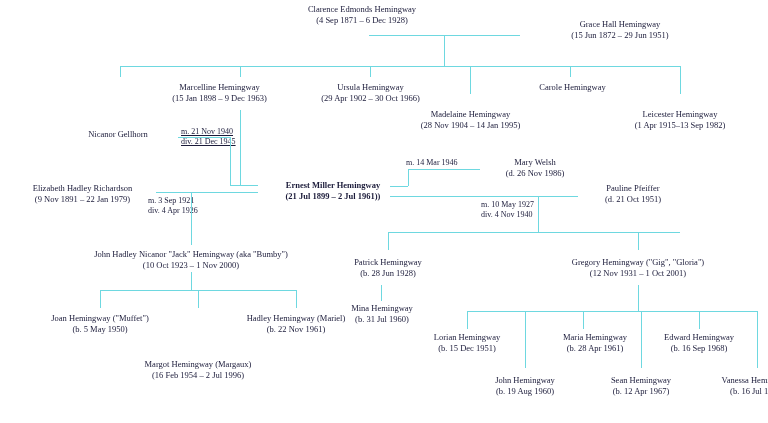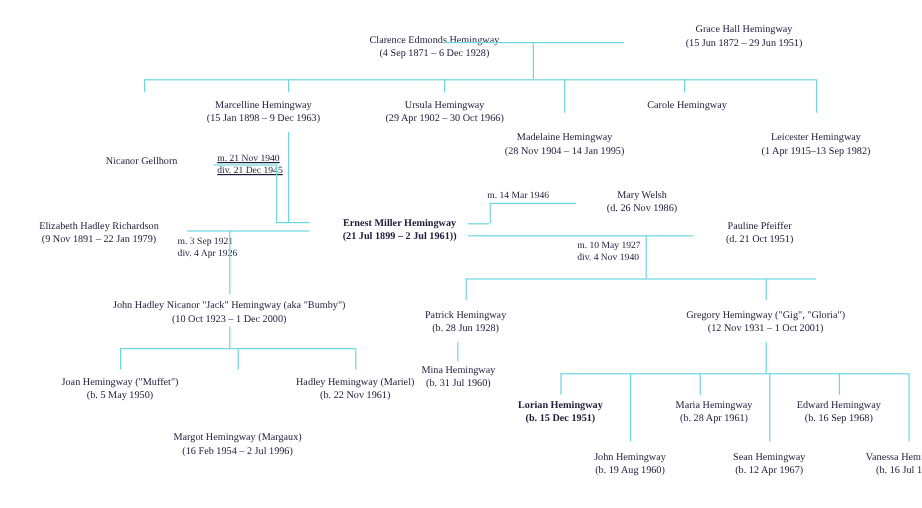--- a/index.html
+++ b/index.html
@@ -19,21 +19,21 @@
 
   .ln{position:absolute;background:#6ed8e0;}
   .hl{height:1px;}
   .vl{width:1px;}
 </style>
 </head>
 <body>
 
 <div id="tree" style="background: rgb(255, 255, 255);">
 
-  <div class="node" style="left: 246px; top: 28px; width: 232px; color: rgb(27, 27, 58);">
+  <div class="node" style="left: 246px; top: 4px; width: 232px; color: rgb(27, 27, 58);">
     <span class="nm">Clarence Edmonds Hemingway</span>
     <span class="dt">(4 Sep 1871 – 6 Dec 1928)</span>
   </div>
   <div class="node" style="left: 520px; top: 19px; width: 200px; color: rgb(27, 27, 58);">
     <span class="nm">Grace Hall Hemingway</span>
     <span class="dt">(15 Jun 1872 – 29 Jun 1951)</span>
   </div>
 
   <div class="ln hl" style="left: 369px; top: 35px; width: 151px; background: rgb(110, 216, 224);"></div>
 
@@ -119,21 +119,21 @@
   </div>
   <div class="ln hl" style="left: 390px; top: 196px; width: 188px; background: rgb(110, 216, 224);"></div>
 
   <div class="ln vl" style="left: 538px; top: 196px; height: 36px; background: rgb(110, 216, 224);"></div>
   <div class="ln hl" style="left: 388px; top: 232px; width: 292px; background: rgb(110, 216, 224);"></div>
   <div class="ln vl" style="left: 388px; top: 232px; height: 18px; background: rgb(110, 216, 224);"></div>
   <div class="ln vl" style="left: 638px; top: 232px; height: 18px; background: rgb(110, 216, 224);"></div>
 
   <div class="node" style="left: 72px; top: 249px; width: 238px; color: rgb(27, 27, 58);">
     <span class="nm">John Hadley Nicanor "Jack" Hemingway (aka "Bumby")</span>
-    <span class="dt">(10 Oct 1923 – 1 Dec 2000)</span>
+    <span class="dt">(10 Oct 1923 – 1 Nov 2000)</span>
   </div>
   <div class="node" style="left: 335px; top: 257px; width: 106px; color: rgb(27, 27, 58);">
     <span class="nm">Patrick Hemingway</span>
     <span class="dt">(b. 28 Jun 1928)</span>
   </div>
   <div class="node" style="left: 533px; top: 257px; width: 210px; color: rgb(27, 27, 58);">
     <span class="nm">Gregory Hemingway ("Gig", "Gloria")</span>
     <span class="dt">(12 Nov 1931 – 1 Oct 2001)</span>
   </div>
 
@@ -164,21 +164,21 @@
   </div>
   <div class="node" style="left: 116px; top: 359px; width: 164px; color: rgb(27, 27, 58);">
     <span class="nm">Margot Hemingway (Margaux)</span>
     <span class="dt">(16 Feb 1954 – 2 Jul 1996)</span>
   </div>
   <div class="node" style="left: 331px; top: 303px; width: 102px; color: rgb(27, 27, 58);">
     <span class="nm">Mina Hemingway</span>
     <span class="dt">(b. 31 Jul 1960)</span>
   </div>
 
-  <div class="node" style="left: 413px; top: 332px; width: 108px; color: rgb(27, 27, 58); font-weight: bold;">
+  <div class="node" style="left: 413px; top: 332px; width: 108px; color: rgb(27, 27, 58);">
     <span class="nm">Lorian Hemingway</span>
     <span class="dt">(b. 15 Dec 1951)</span>
   </div>
   <div class="node" style="left: 541px; top: 332px; width: 108px; color: rgb(27, 27, 58);">
     <span class="nm">Maria Hemingway</span>
     <span class="dt">(b. 28 Apr 1961)</span>
   </div>
   <div class="node" style="left: 645px; top: 332px; width: 108px; color: rgb(27, 27, 58);">
     <span class="nm">Edward Hemingway</span>
     <span class="dt">(b. 16 Sep 1968)</span>

